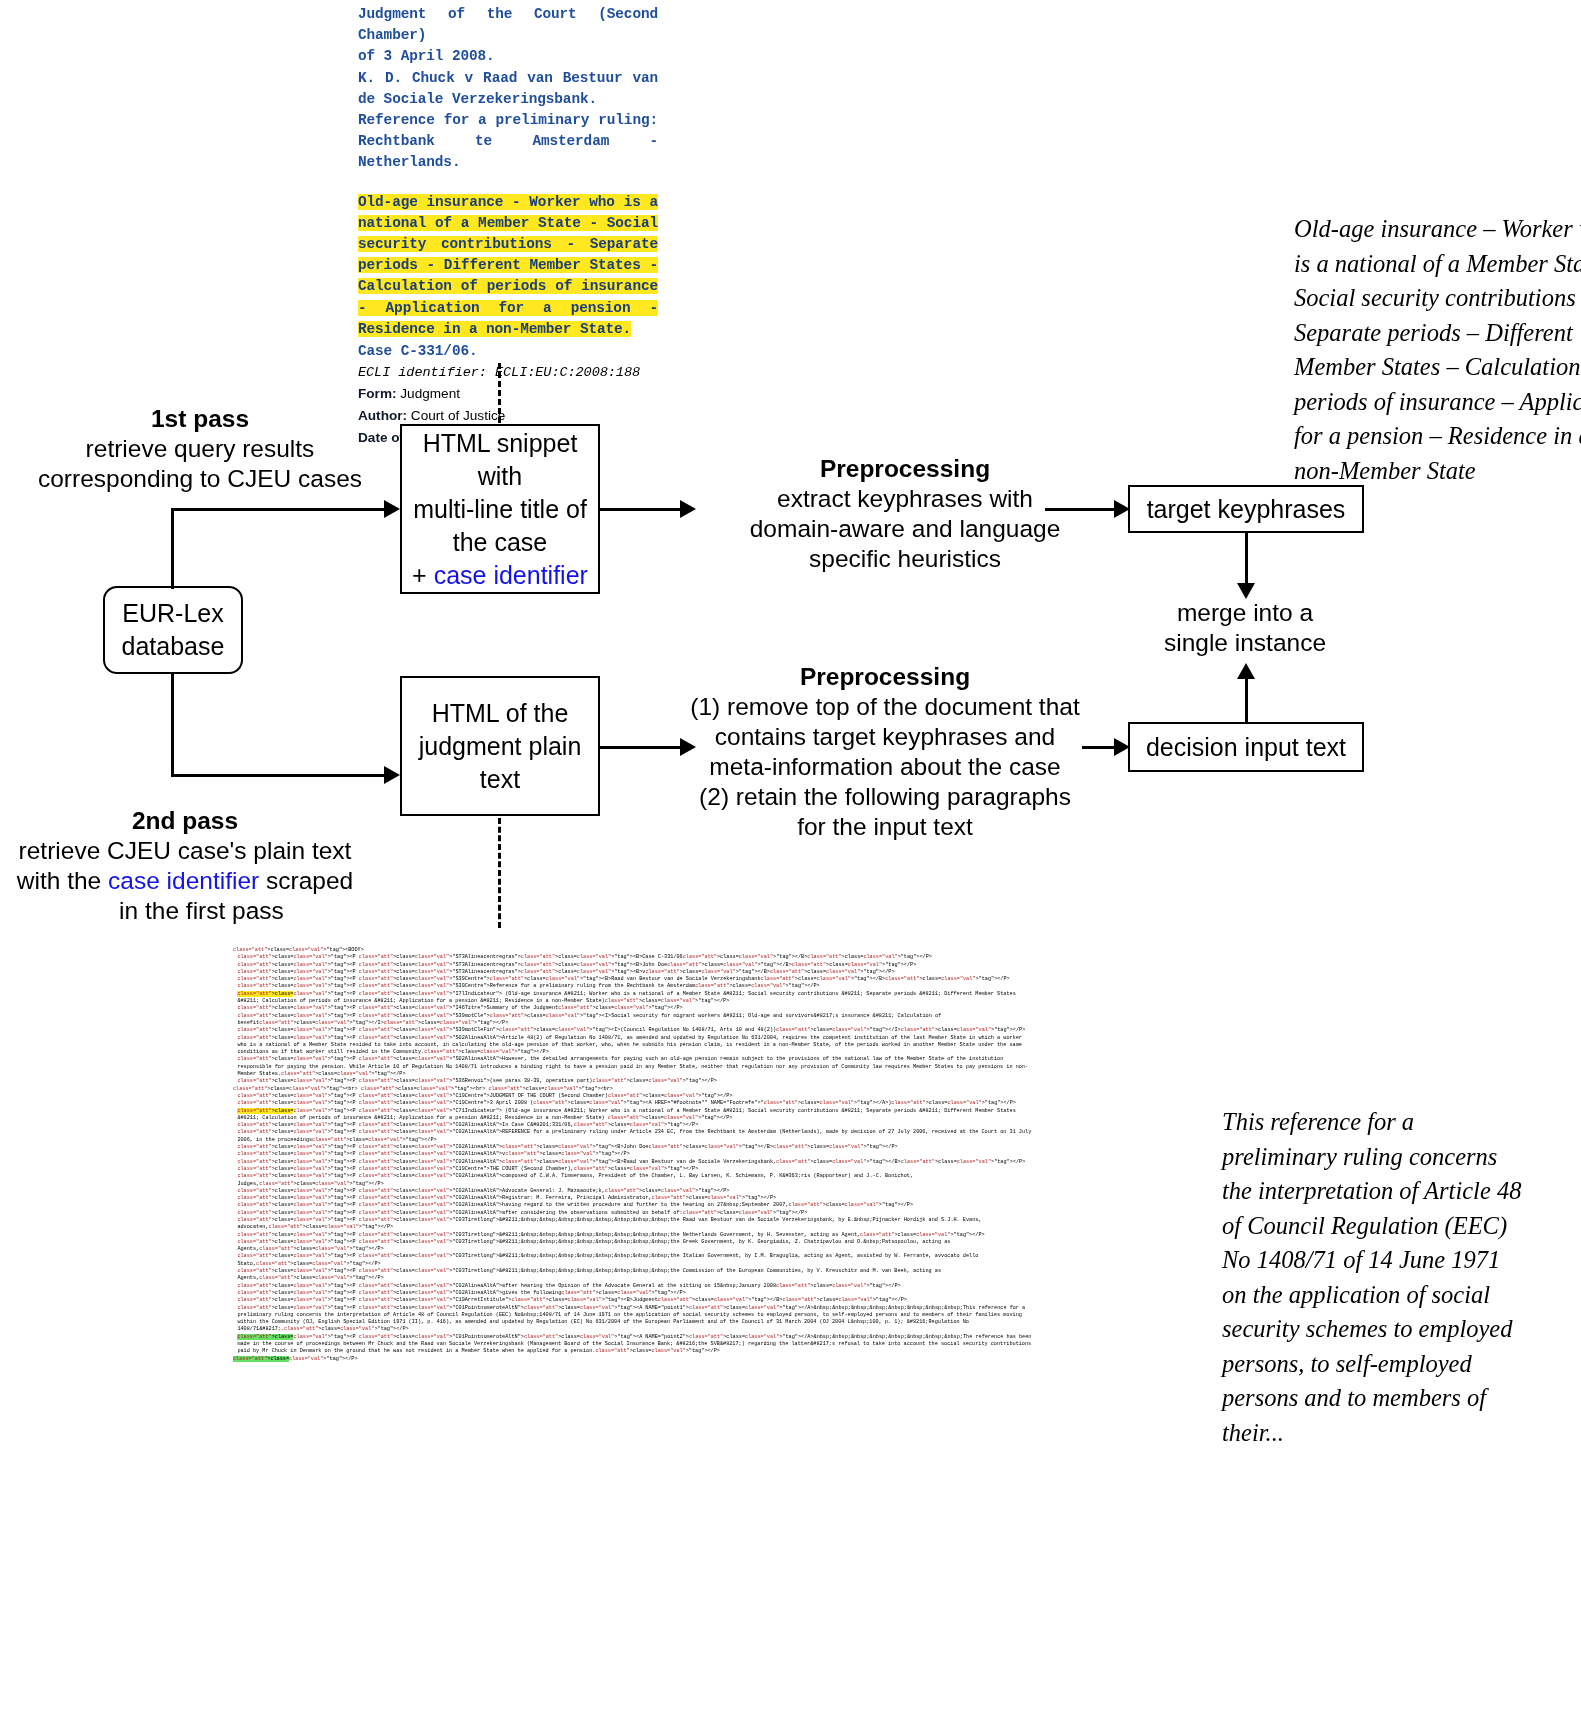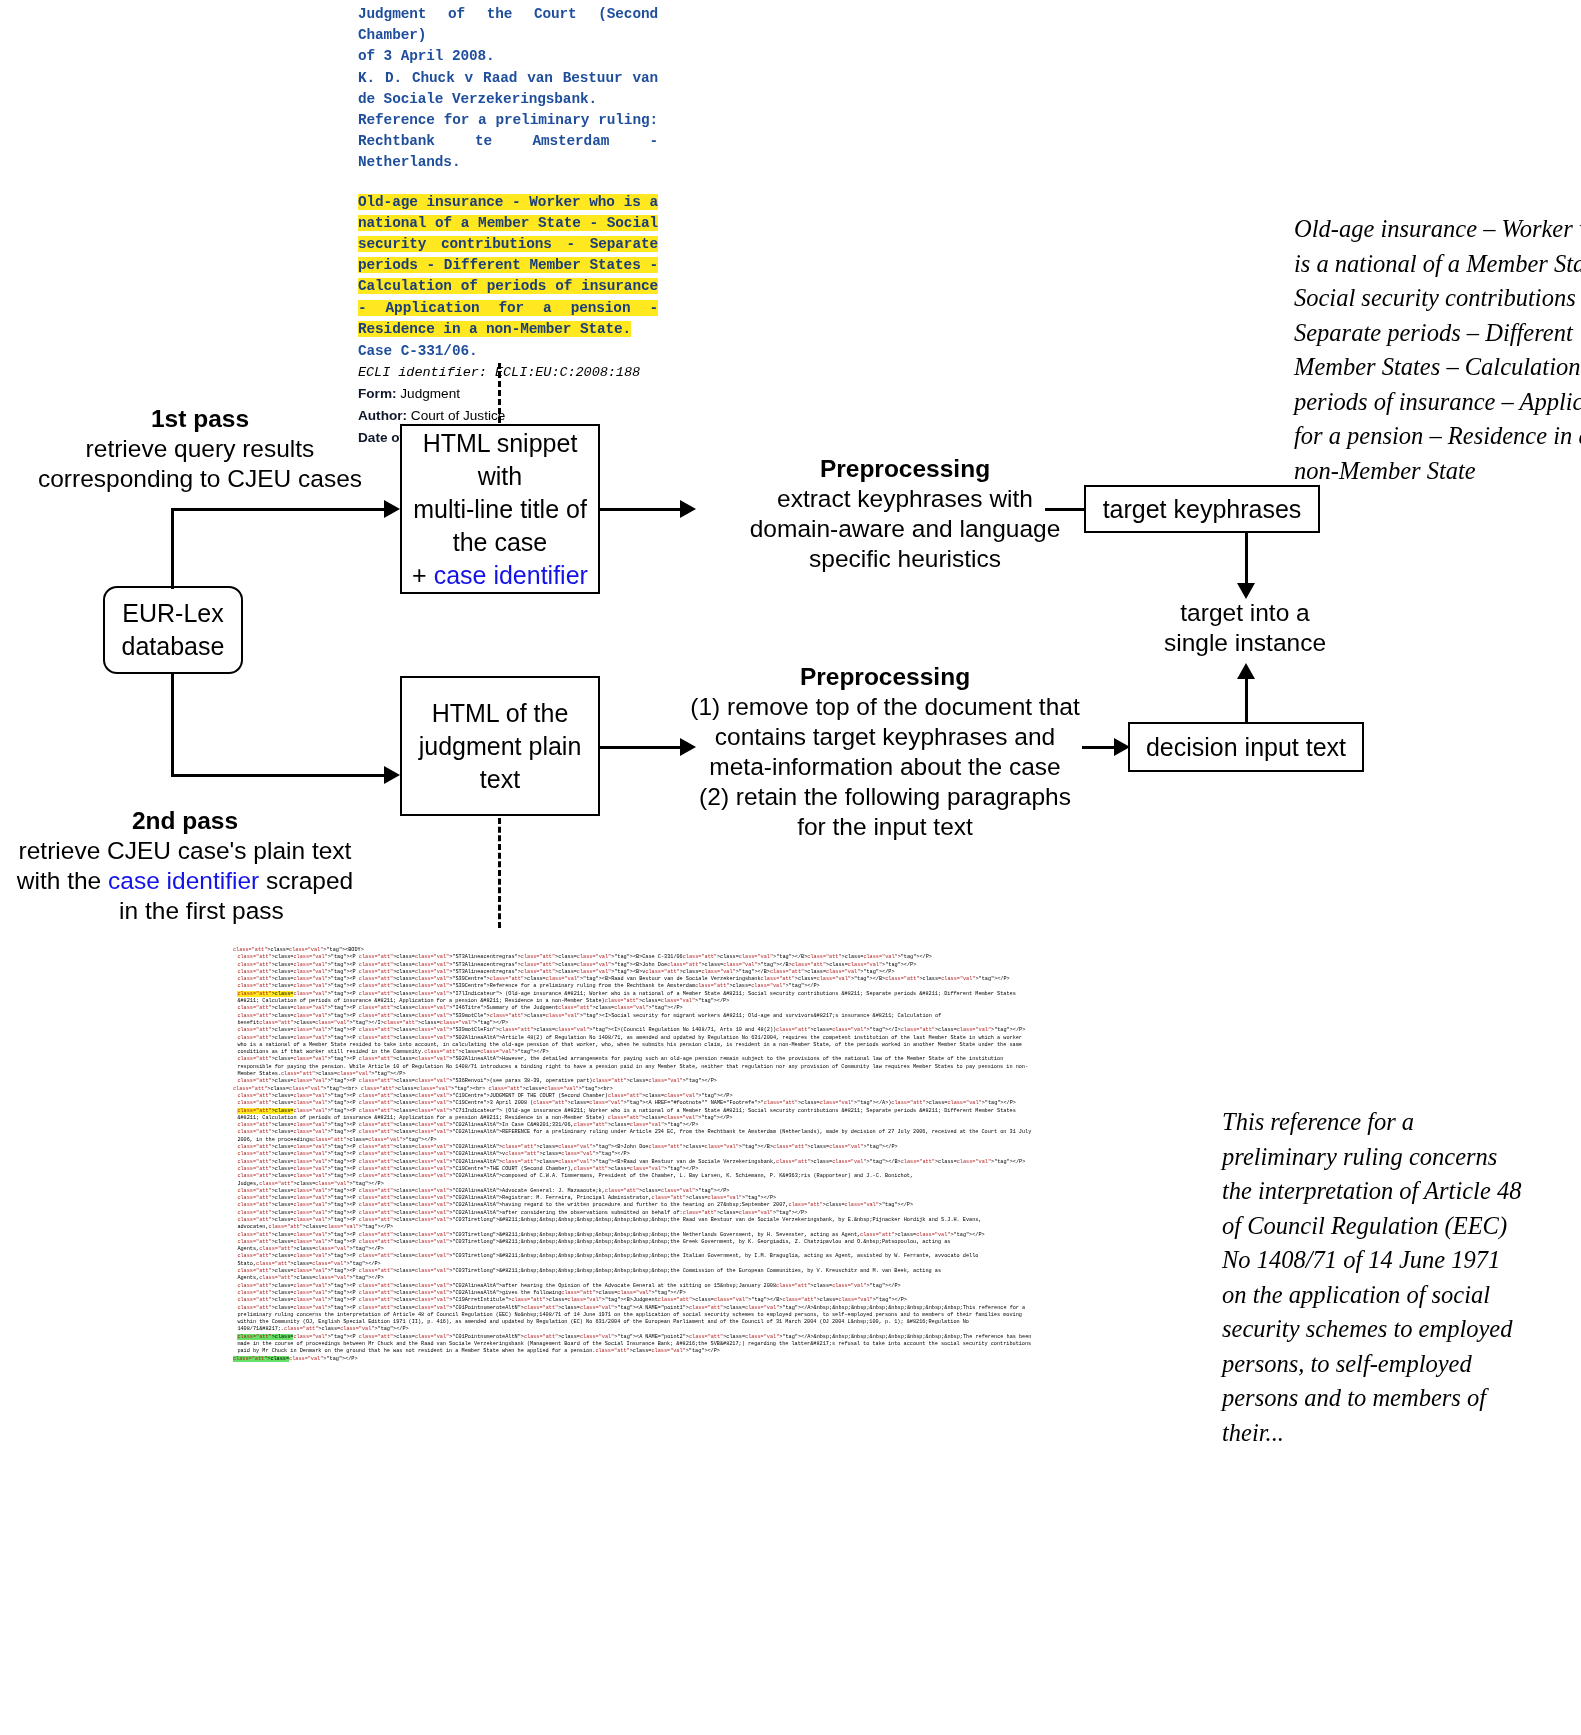--- a/index.html
+++ b/index.html
@@ -150,29 +150,29 @@
 <div class="abs caption" style="left:715px;top:454px;width:380px;">
   <div style="font-weight:bold;">Preprocessing</div>
   <div>extract keyphrases with</div>
   <div>domain-aware and language</div>
   <div>specific heuristics</div>
 </div>
 
 <div class="abs hline" style="left:1045px;top:508px;width:72px;"></div>
 <div class="abs arrowR" style="left:1114px;top:500px;"></div>
 
-<div class="abs box" style="left:1084px;top:485px;width:236px;height:48px;">
+<div class="abs box" style="left:1128px;top:485px;width:236px;height:48px;">
   <span>target keyphrases</span>
 </div>
 
 <div class="abs vline" style="left:1245px;top:533px;height:52px;"></div>
 <div class="abs arrowD" style="left:1237px;top:583px;"></div>
 
 <div class="abs caption" style="left:1105px;top:598px;width:280px;">
-  <div>target into a</div>
+  <div>merge into a</div>
   <div>single instance</div>
 </div>
 
 <div class="abs vline" style="left:1245px;top:672px;height:50px;"></div>
 <div class="abs arrowU" style="left:1237px;top:663px;"></div>
 
 <div class="abs hline" style="left:600px;top:746px;width:82px;"></div>
 <div class="abs arrowR" style="left:680px;top:738px;"></div>
 
 <div class="abs caption" style="left:690px;top:662px;width:390px;">

